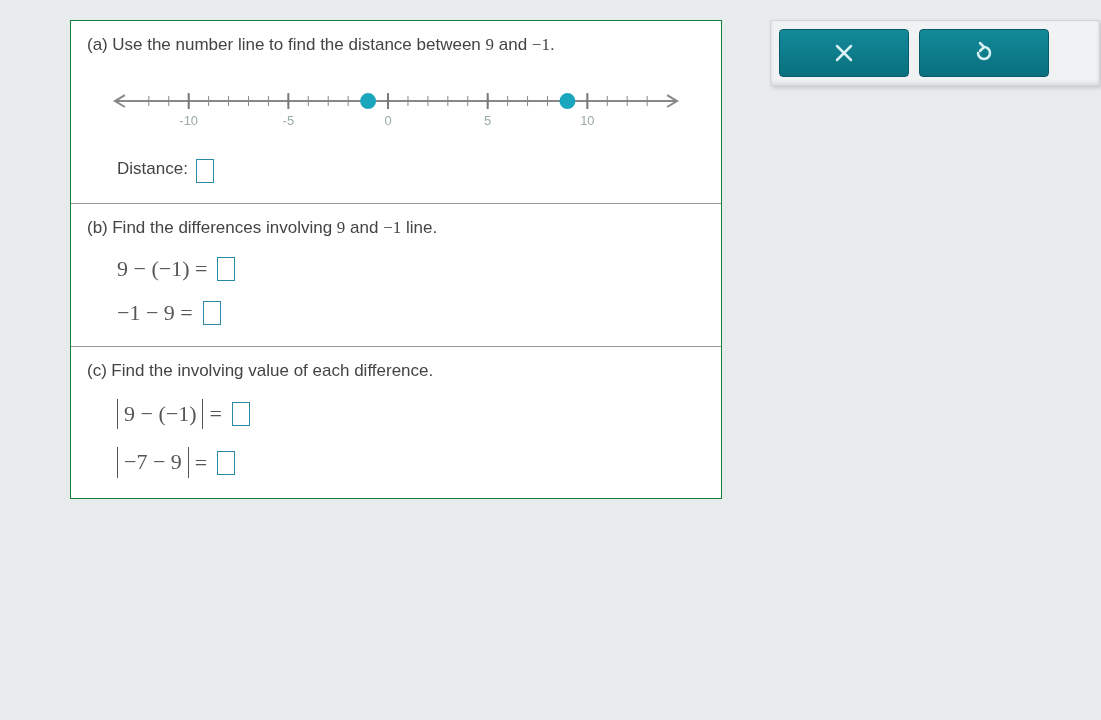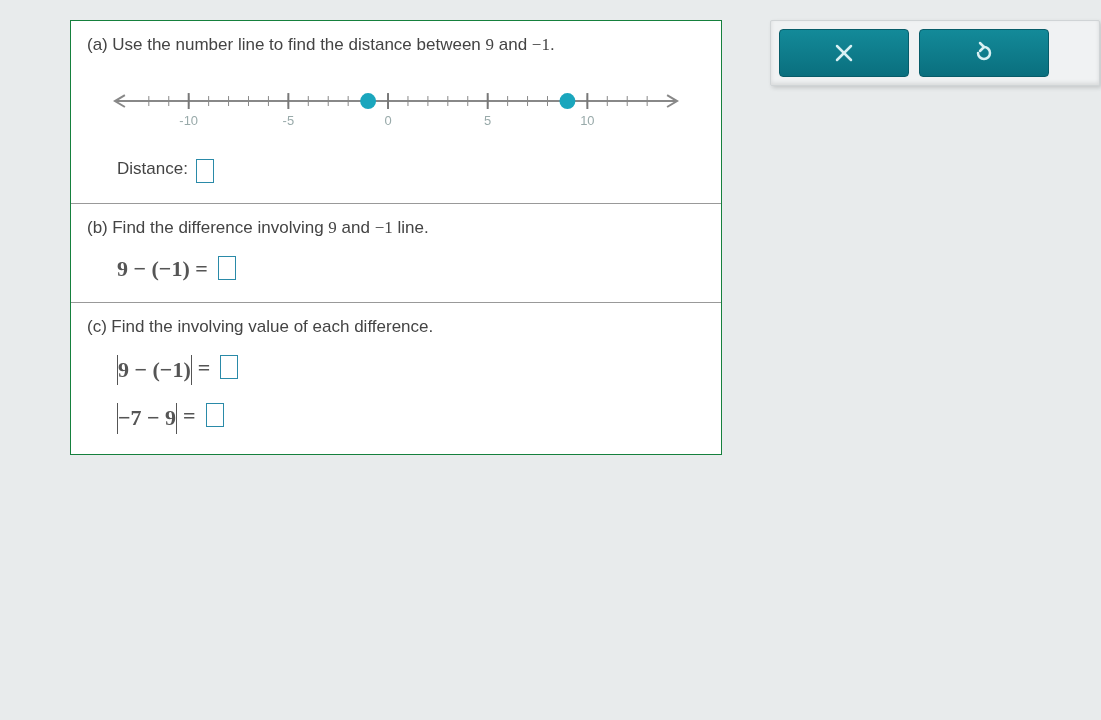--- a/index.html
+++ b/index.html
@@ -58,30 +58,29 @@
     border: 1px solid #2a8aa8;
     background: #fff;
     vertical-align: middle;
   }
   .eq-line {
     margin: 18px 0 0 30px;
     font-family: Georgia, 'Times New Roman', serif;
     font-size: 22px;
     color: #555;
     display: flex;
-    align-items: flex-start;
+    align-items: center;
     gap: 6px;
-    font-weight: bold;
   }
   .eq-line .ans-box { margin-left: 4px; }
   .abs-bar {
     display: inline-block;
     border-left: 1.5px solid #555;
     border-right: 1.5px solid #555;
-    padding: 2px 0;
+    padding: 2px 6px;
     line-height: 1.2;
   }
   .button-tray {
     position: absolute;
     left: 770px;
     top: 20px;
     width: 330px;
     height: 66px;
     background: #f0f2f3;
     border: 1px solid #d0d4d6;
@@ -174,24 +173,28 @@
 
     <div class="distance-row">
       <span>Distance:</span>
       <span class="ans-box"></span>
     </div>
   </div>
 
   <div class="part">
     <span class="part-label">(b)</span>
     <span class="prompt">
-      <span>Find the difference involving </span><span class="math-num">9</span><span> and </span><span class="math-num">−1</span><span> line.</span>
+      <span>Find the differences involving </span><span class="math-num">9</span><span> and </span><span class="math-num">−1</span><span> line.</span>
     </span>
     <div class="eq-line">
       <span>9 − (−1) =</span>
+      <span class="ans-box"></span>
+    </div>
+    <div class="eq-line">
+      <span>−1 − 9 =</span>
       <span class="ans-box"></span>
     </div>
   </div>
 
   <div class="part">
     <span class="part-label">(c)</span>
     <span class="prompt">Find the involving value of each difference.</span>
     <div class="eq-line">
       <span class="abs-bar"><span>9 − (−1)</span></span>
       <span>=</span>

